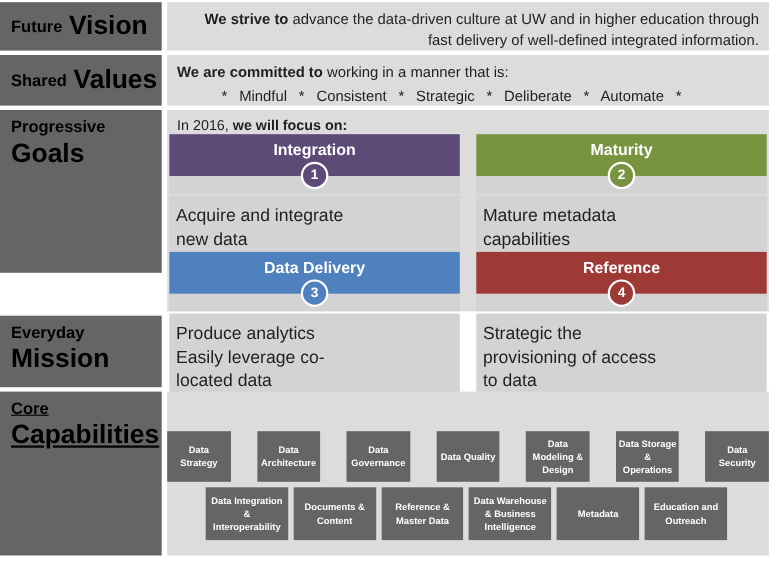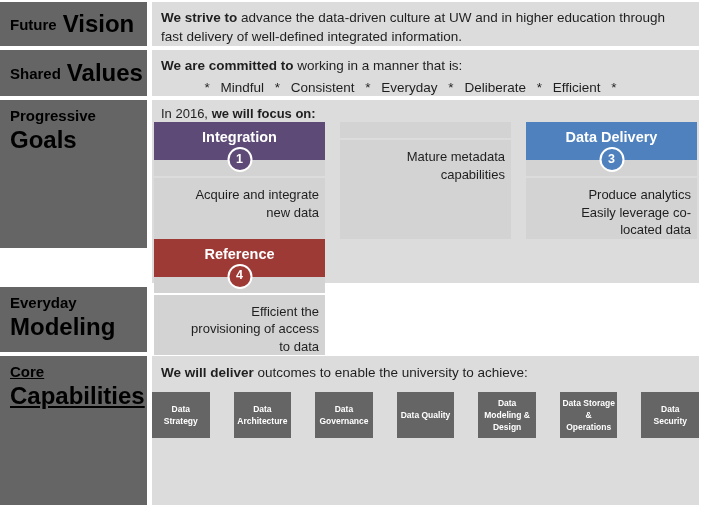--- a/index.html
+++ b/index.html
@@ -23,37 +23,37 @@
     font-size:13.5px; line-height:1.42;
   }
   .panel-pad { padding:6px 9px; }
   b { font-weight:bold; }
   
   .values-list { text-align:center; word-spacing:7px; margin-top:3px; padding-right:30px; }
   
   .goals-intro { padding:5px 9px 0 9px; font-size:13px; }
   .goal-grid {
     position:absolute; left:2px; right:2px; top:22px; bottom:11px;
-    display:grid; grid-template-columns:repeat(3,1fr); column-gap:15px;
+    display:grid; grid-template-columns:repeat(2,1fr); column-gap:15px;
   }
   .goal-col { display:flex; flex-direction:column; }
   .goal-header {
     position:relative; height:38px; color:#ffffff; text-align:center;
     font-size:14.5px; font-weight:bold; padding-top:5px;
   }
   .goal-circle {
     position:absolute; left:50%; bottom:-12px; transform:translateX(-50%);
     width:25px; height:25px; border-radius:50%; border:2.5px solid #ffffff;
     color:#ffffff; font-size:12.5px; font-weight:bold;
     display:flex; align-items:center; justify-content:center; z-index:2;
   }
   .goal-strip { height:16px; background:#d3d3d3; }
   .goal-desc {
-    flex:1; margin-top:2px; background:#d3d3d3; text-align:right;
-    font-size:13px; line-height:1.35; padding:8px 6px 0 6px; white-space:pre-line;
+    flex:1; margin-top:2px; background:#d3d3d3; text-align:left;
+    font-size:16px; line-height:1.35; padding:8px 6px 0 6px; white-space:pre-line;
   }
   
   .caps-intro { padding:7px 9px 0 9px; }
   .cap-row { position:absolute; display:flex; gap:5px; }
   .cap-row1 { left:0; right:0; top:36px; height:46px;gap:24px; }
   .cap-row2 { left:35px; right:38px; top:87px; height:48px; }
   .cap-box {
     flex:1; background:#656565; color:#ffffff; font-size:8.5px; font-weight:bold;
     display:flex; align-items:center; justify-content:center; text-align:center;
     white-space:pre-line; line-height:1.45; padding:2px;
@@ -63,37 +63,37 @@
 <body>
 
 <div class="canvas">
 
   <div class="label-box" style="top:2px;height:44px;">
     <div class="label-center">
       <span class="lbl-sm">Future</span>
       <span class="lbl-lg">Vision</span>
     </div>
   </div>
-  <div class="panel panel-pad" style="top:2px;height:44px;">
+  <div class="panel panel-pad" style="top:2px;height:44px;text-align:right;">
     <b>We strive to</b>
     <span>advance the data-driven culture at UW and in higher education through fast delivery of well-defined integrated information.</span>
   </div>
 
   <div class="label-box" style="top:50px;height:46px;">
     <div class="label-center">
       <span class="lbl-sm">Shared</span>
       <span class="lbl-lg">Values</span>
     </div>
   </div>
   <div class="panel panel-pad" style="top:50px;height:46px;">
     <div>
       <b>We are committed to</b>
       <span>working in a manner that is:</span>
     </div>
-    <div class="values-list">* Mindful * Consistent * Everyday * Deliberate * Efficient *</div>
+    <div class="values-list">* Mindful * Consistent * Strategic * Deliberate * Automate *</div>
   </div>
 
   <div class="label-box label-top" style="top:100px;height:148px;">
     <span class="lbl-sm">Progressive</span>
     <span class="lbl-lg">Goals</span>
   </div>
   <div class="panel" style="top:100px;height:183px;">
     <div class="goals-intro">
       <span>In 2016,</span>
       <b>we will focus on:</b>
@@ -104,20 +104,24 @@
         <div class="goal-header" style="background-color: rgb(93, 74, 118);">
           <span>Integration</span>
           <div class="goal-circle" style="background-color: rgb(93, 74, 118);">1</div>
         </div>
         <div class="goal-strip"></div>
         <div class="goal-desc">Acquire and integrate
 new data</div>
       </div>
 
       <div class="goal-col">
+        <div class="goal-header" style="background-color: rgb(120, 148, 63);">
+          <span>Maturity</span>
+          <div class="goal-circle" style="background-color: rgb(120, 148, 63);">2</div>
+        </div>
         <div class="goal-strip"></div>
         <div class="goal-desc">Mature metadata
 capabilities</div>
       </div>
 
       <div class="goal-col">
         <div class="goal-header" style="background-color: rgb(78, 129, 189);">
           <span>Data Delivery</span>
           <div class="goal-circle" style="background-color: rgb(78, 129, 189);">3</div>
         </div>
@@ -126,50 +130,61 @@
 Easily leverage co-
 located data</div>
       </div>
 
       <div class="goal-col">
         <div class="goal-header" style="background-color: rgb(158, 58, 54);">
           <span>Reference</span>
           <div class="goal-circle" style="background-color: rgb(158, 58, 54);">4</div>
         </div>
         <div class="goal-strip"></div>
-        <div class="goal-desc">Efficient the
+        <div class="goal-desc">Strategic the
 provisioning of access
 to data</div>
       </div>
 
     </div>
   </div>
 
   <div class="label-box label-top" style="top:287px;height:65px;">
     <span class="lbl-sm">Everyday</span>
-    <span class="lbl-lg">Modeling</span>
+    <span class="lbl-lg">Mission</span>
   </div>
 
   <div class="label-box label-top" style="top:356px;height:149px;text-decoration:underline;">
     <span class="lbl-sm">Core</span>
     <span class="lbl-lg">Capabilities</span>
   </div>
   <div class="panel" style="top:356px;height:149px;">
-    <div class="caps-intro">
-      <b>We will deliver</b>
-      <span>outcomes to enable the university to achieve:</span>
-    </div>
     <div class="cap-row cap-row1">
       <div class="cap-box">Data Strategy</div>
       <div class="cap-box">Data
 Architecture</div>
       <div class="cap-box">Data
 Governance</div>
       <div class="cap-box">Data Quality</div>
       <div class="cap-box">Data Modeling &amp;
 Design</div>
       <div class="cap-box">Data Storage &amp;
 Operations</div>
       <div class="cap-box">Data Security</div>
     </div>
+    <div class="cap-row cap-row2">
+      <div class="cap-box">Data Integration
+&amp;
+Interoperability</div>
+      <div class="cap-box">Documents &amp;
+Content</div>
+      <div class="cap-box">Reference &amp;
+Master Data</div>
+      <div class="cap-box">Data Warehouse
+&amp; Business
+Intelligence</div>
+      <div class="cap-box">Metadata</div>
+      <div class="cap-box">Education and
+Outreach</div>
+    </div>
   </div>
 
 </div>
 
 </body></html>

